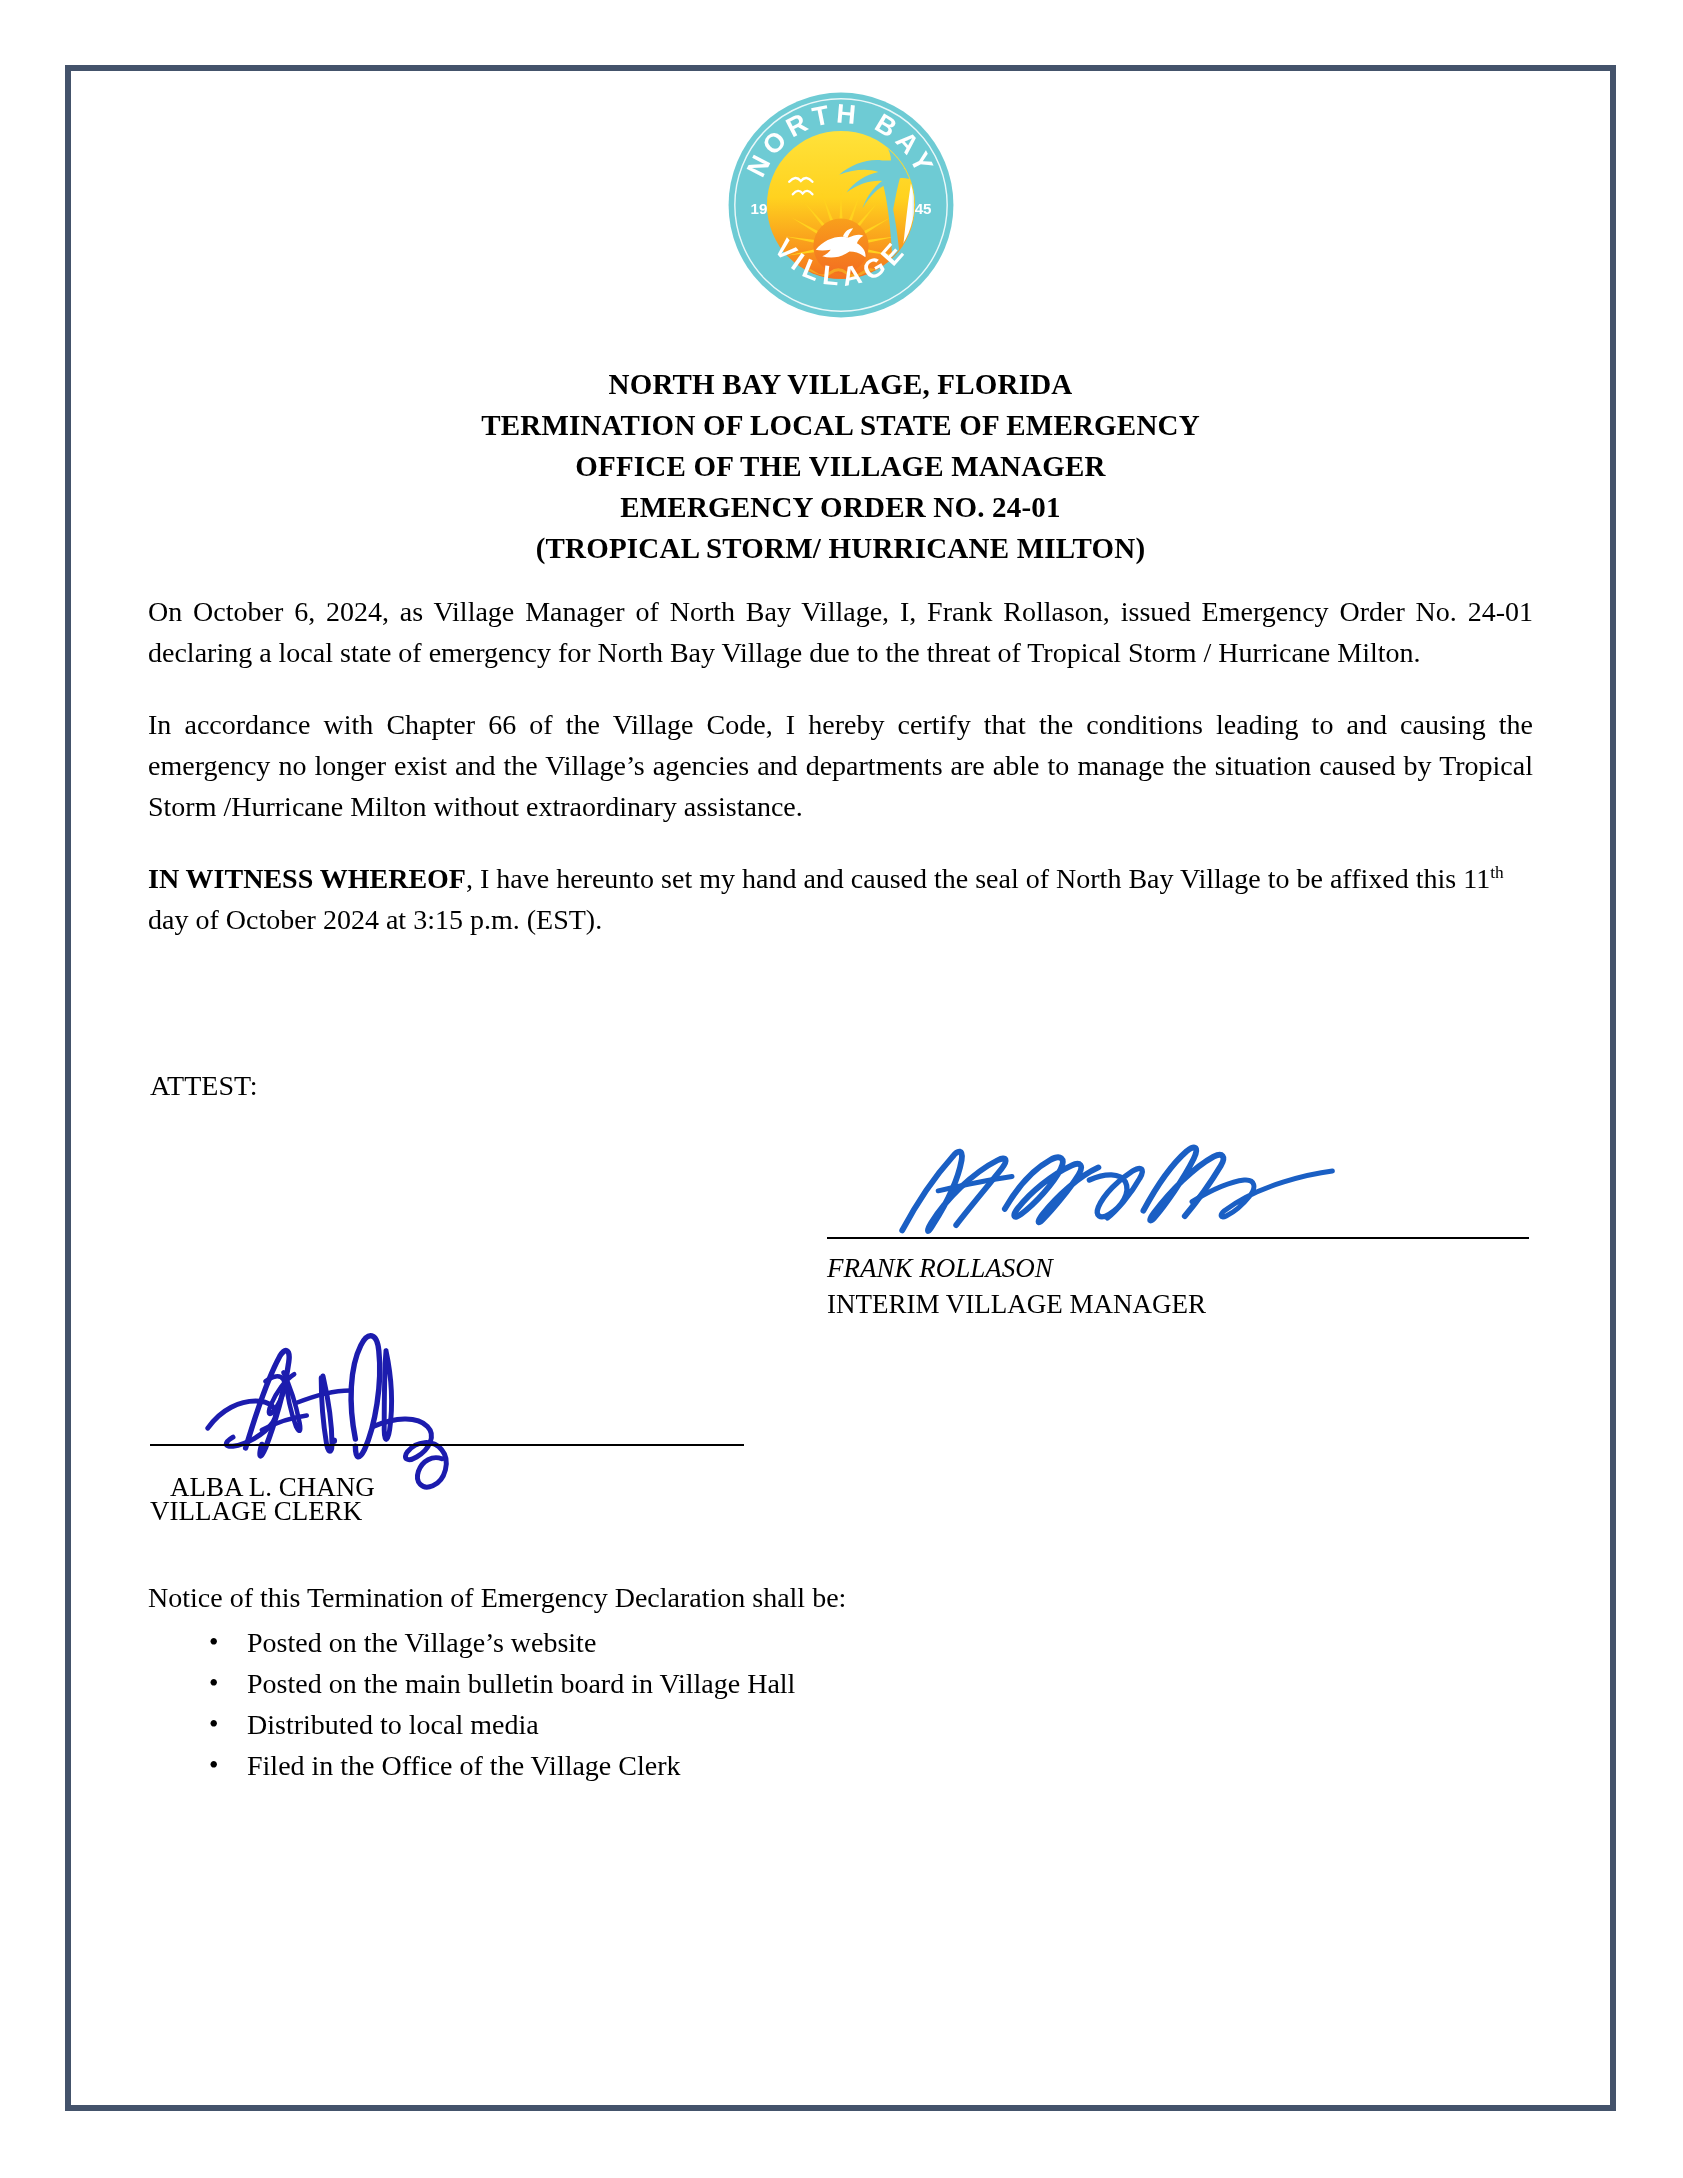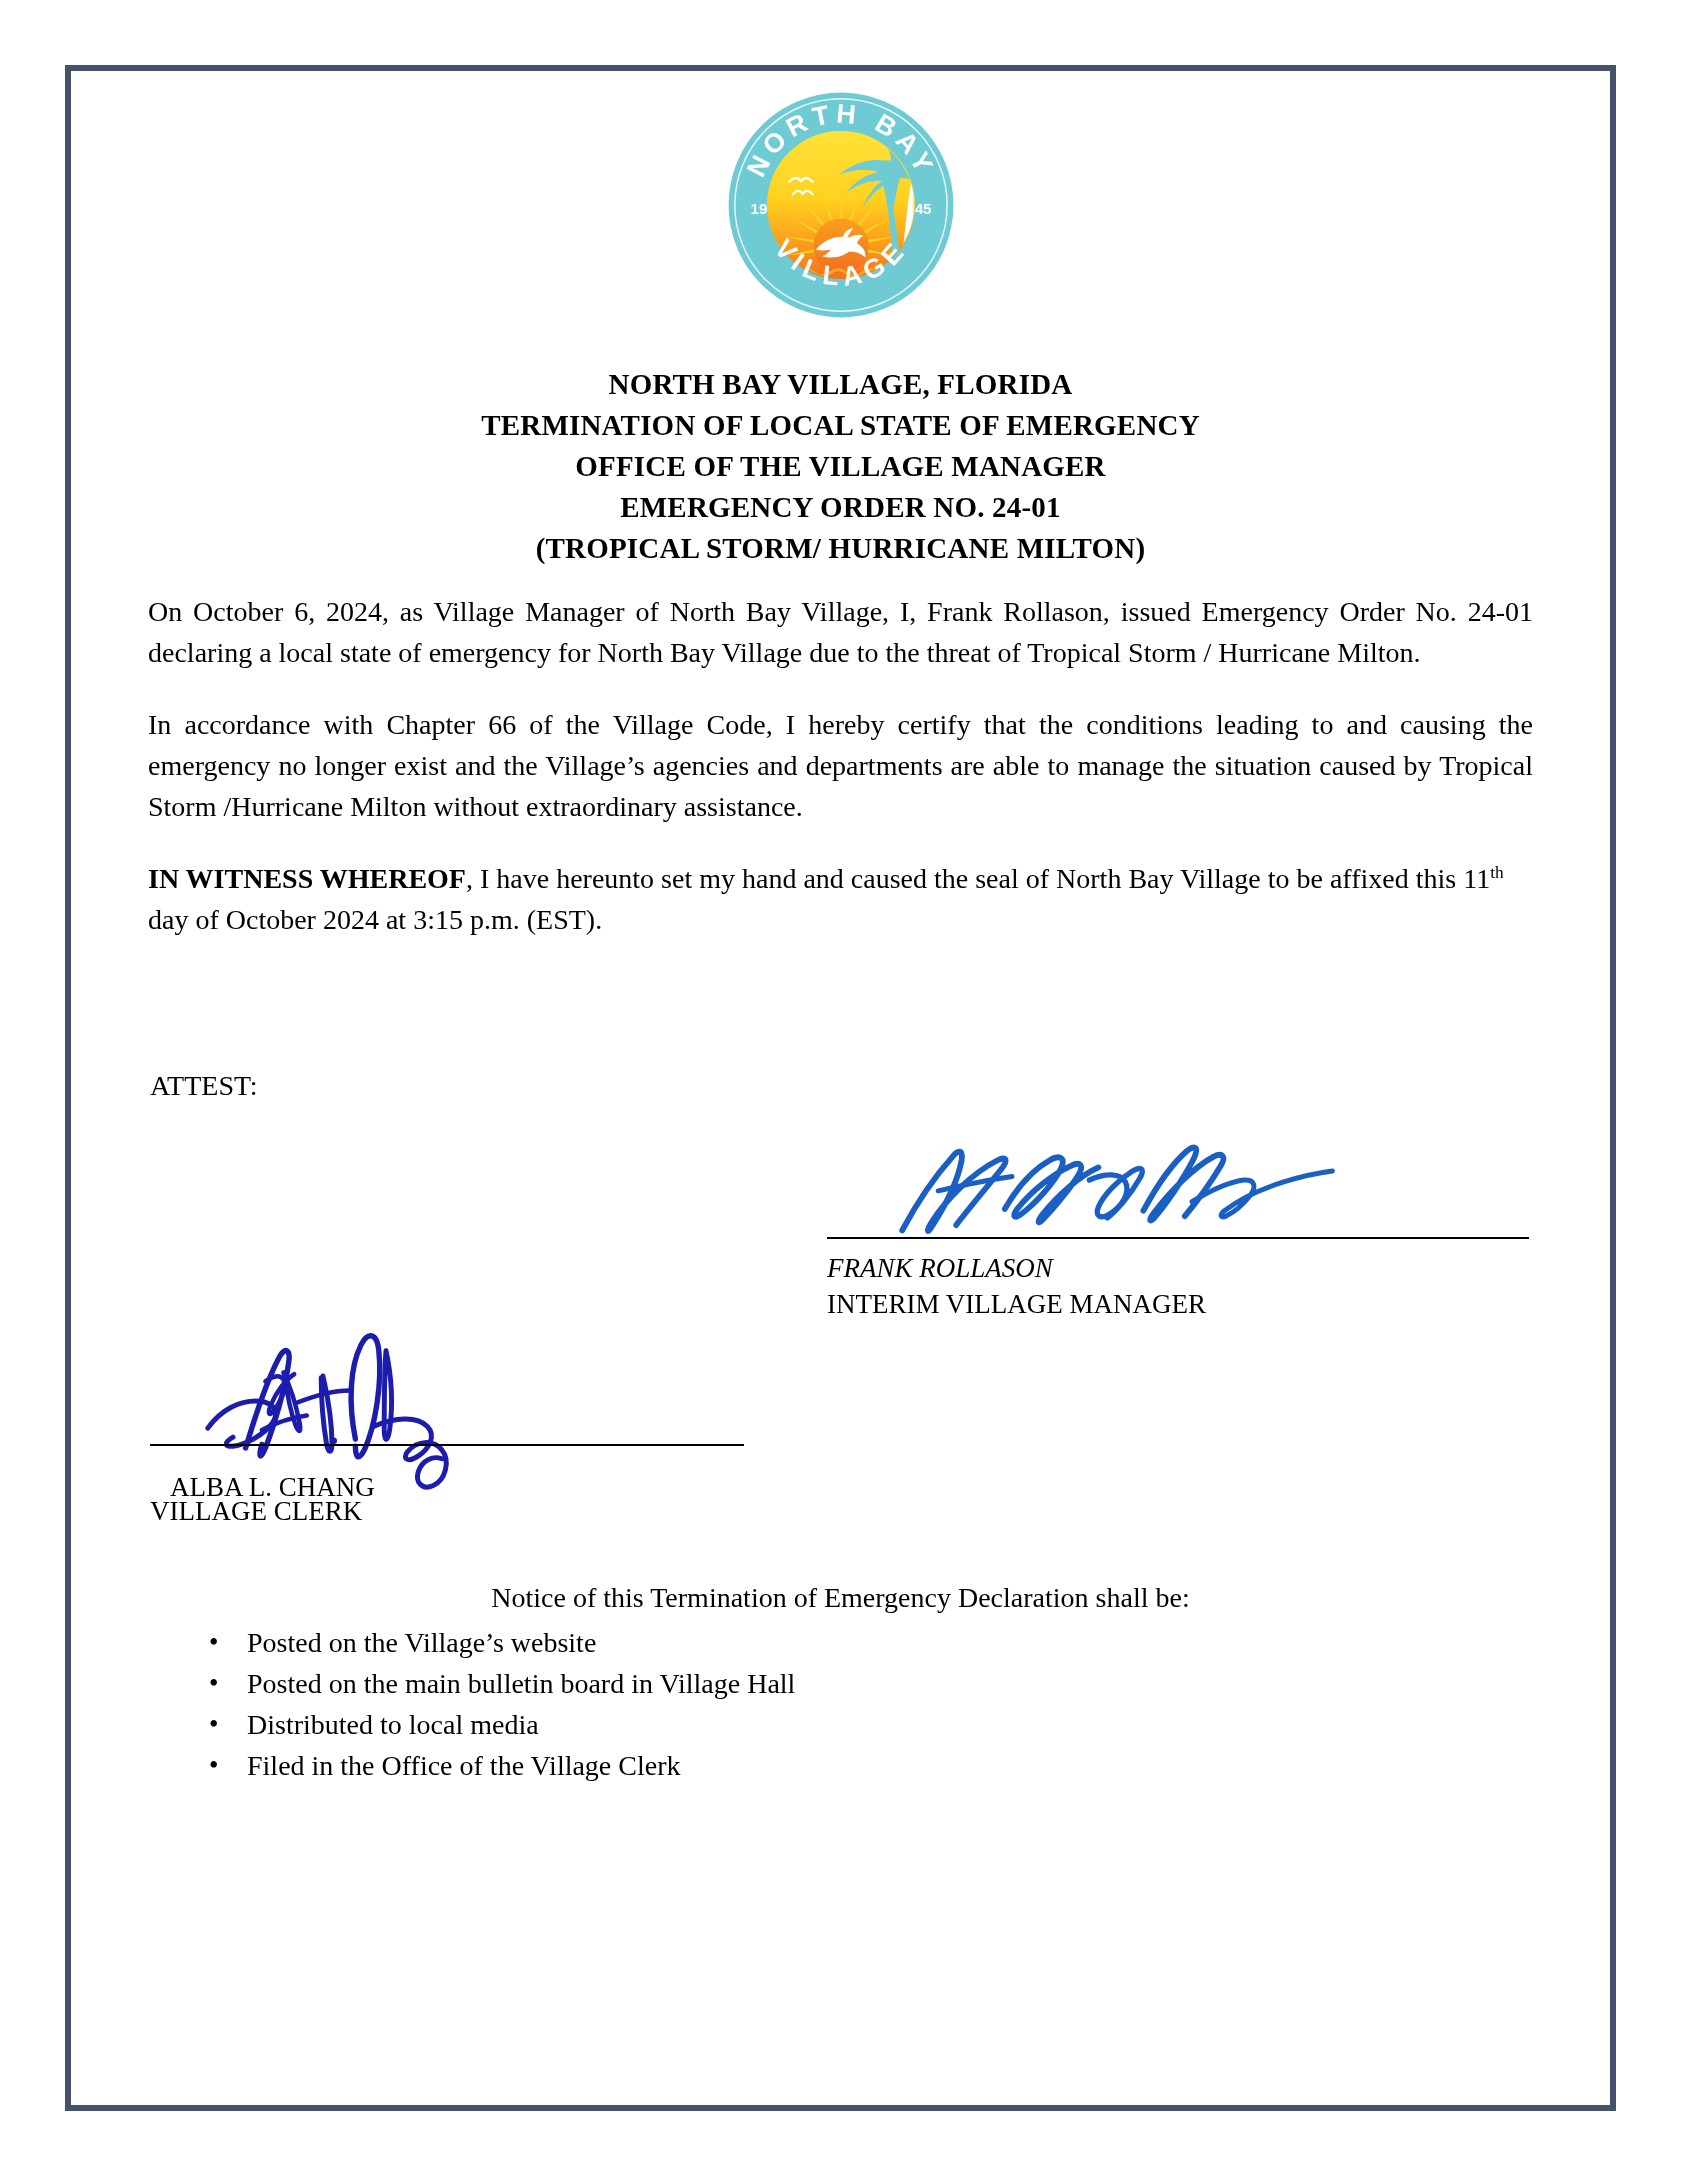--- a/index.html
+++ b/index.html
@@ -127,21 +127,20 @@
   #notice-block {
     position: absolute;
     left: 77px;
     right: 77px;
     top: 1508px;
   }
   #notice-lead {
     font-size: 28px;
     line-height: 38px;
     margin: 0 0 5.4px 0;
-    text-align: center;
   }
   ul.notice-list {
     list-style: none;
     margin: 0;
     padding: 0 0 0 61px;
   }
   ul.notice-list li {
     font-size: 28px;
     line-height: 41px;
     position: relative;

